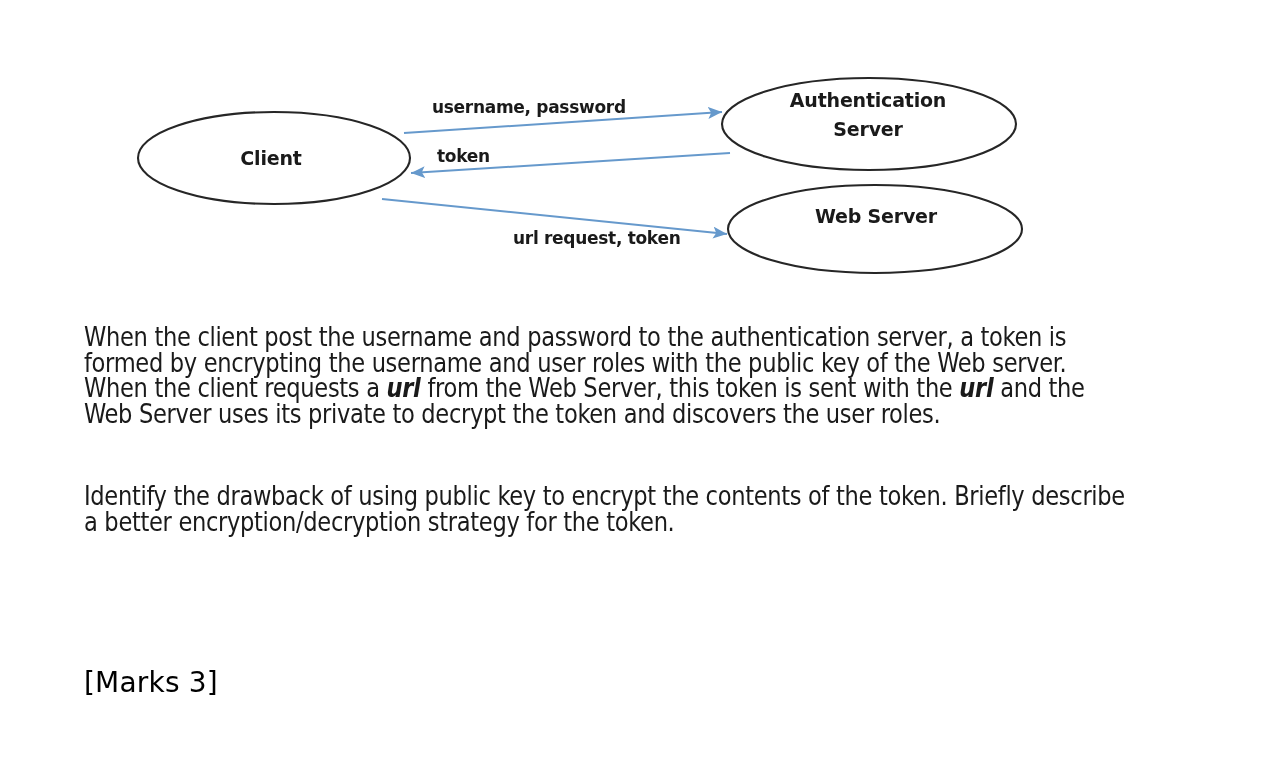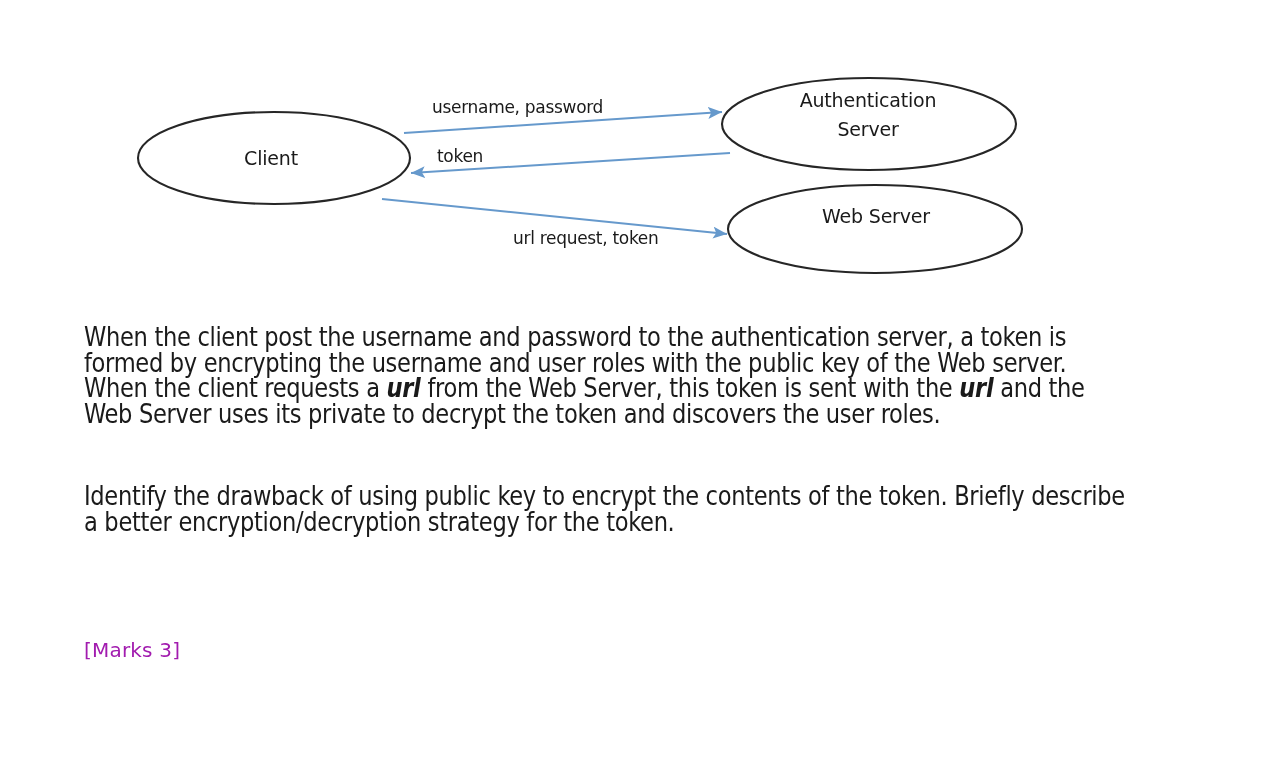--- a/index.html
+++ b/index.html
@@ -16,20 +16,21 @@
     color: #000000;
   }
 
   
   #diagram-area {
     position: absolute;
     left: 0;
     top: 0;
     width: 1153px;
     height: 300px;
+    font-weight: bold;
   }
   #diagram-svg {
     position: absolute;
     left: 0;
     top: 0;
   }
   .node-label {
     font-family: "DejaVu Sans", sans-serif;
     font-size: 19px;
     fill: #1a1a1a;
@@ -70,25 +71,25 @@
     font-stretch: condensed;
     transform: scaleX(0.93);
     transform-origin: left top;
   }
   #para-2 {
     margin-top: 57px;
   }
   #marks-line {
     position: absolute;
     left: 84px;
-    top: 638px;
+    top: 666px;
     font-family: "DejaVu Sans", sans-serif;
-    font-size: 20px;
+    font-size: 28px;
     letter-spacing: 0.2px;
-    color: #a21caf;
+    color: #000000;
   }
   .b-i {
     font-weight: bold;
     font-style: italic;
   }
 </style>
 </head>
 <body>
 
 <div id="diagram-area">

